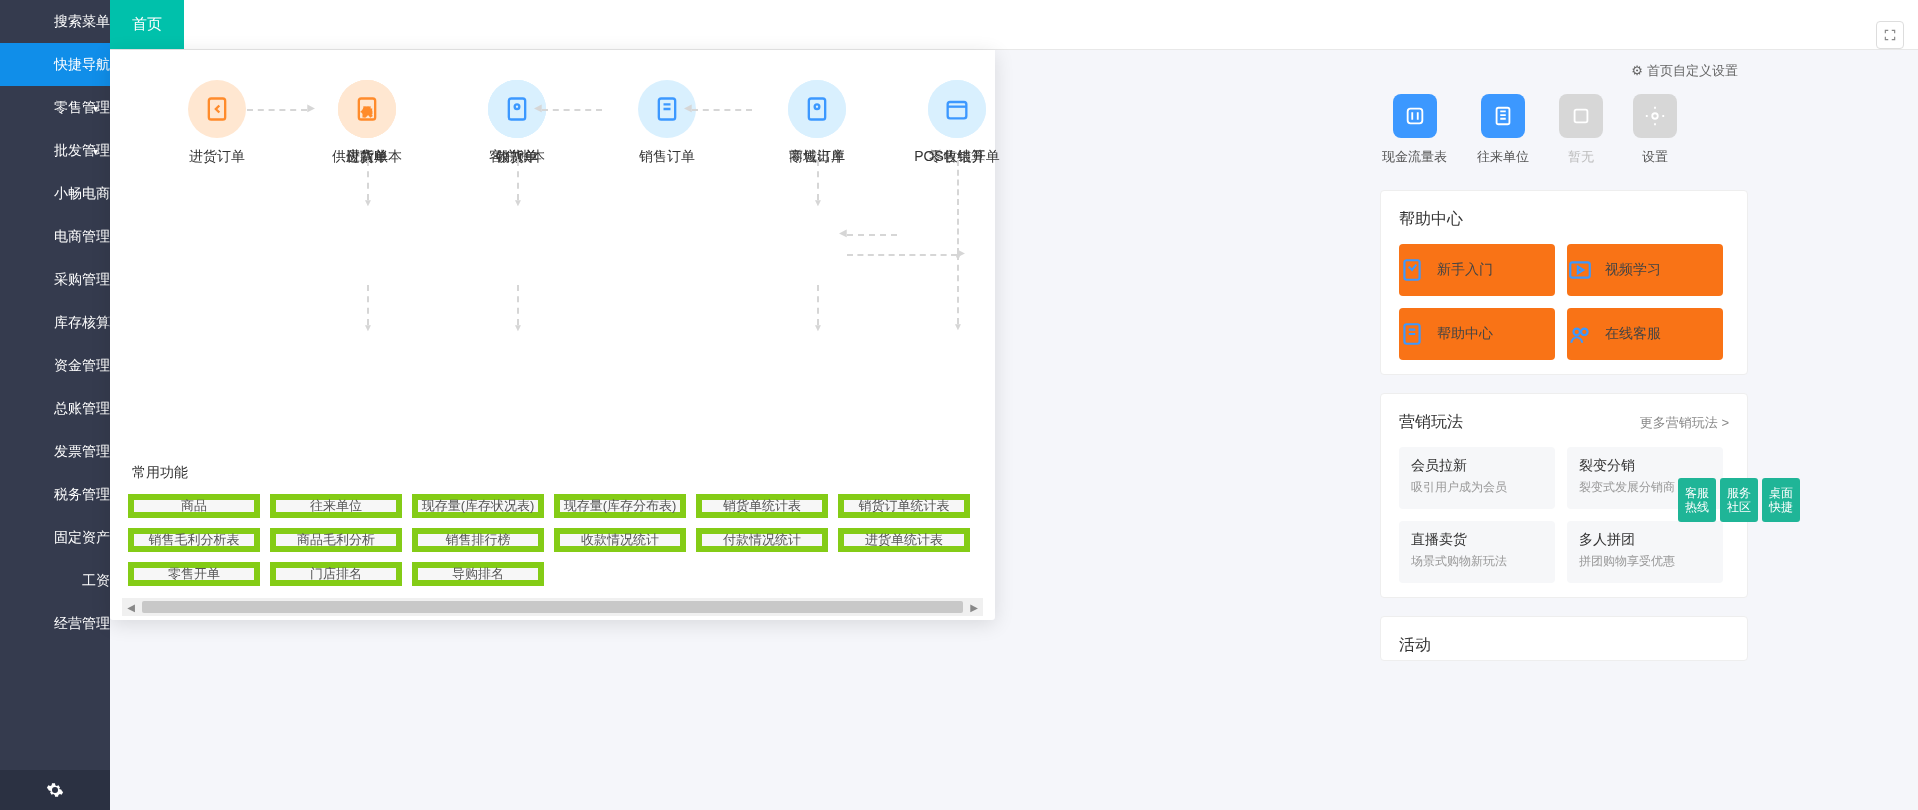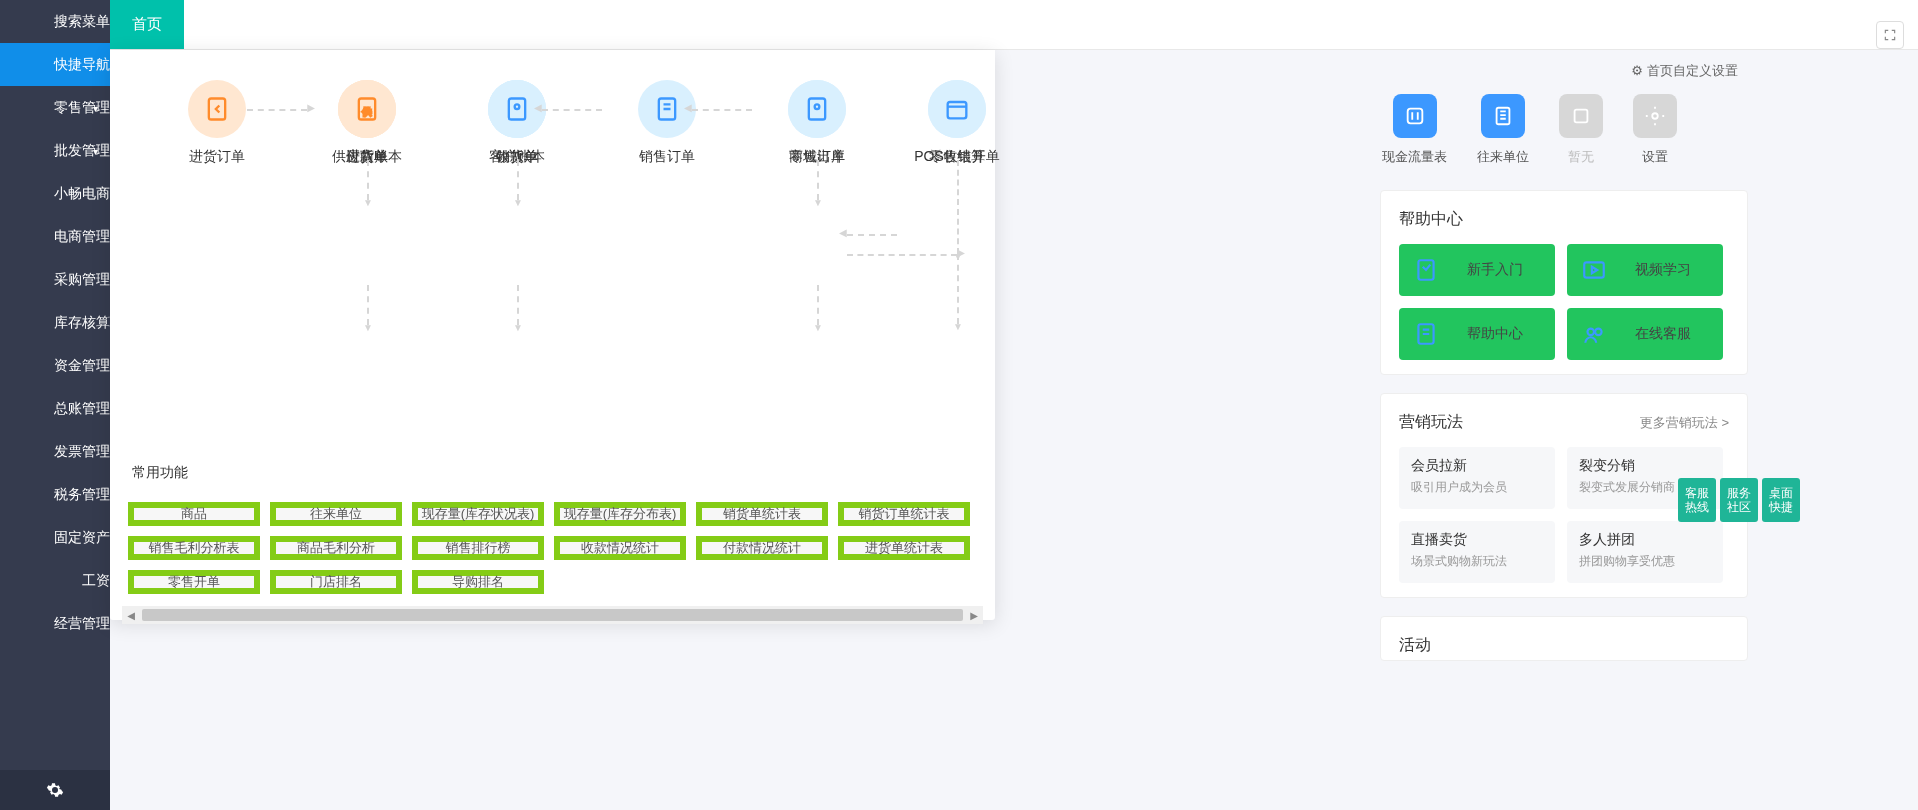--- a/index.html
+++ b/index.html
@@ -24,42 +24,42 @@
 .flow-icon.bluefill { background: #58aeff; }
 .flow-icon svg { width: 28px; height: 28px; }
 .flow-label { font-size: 14px; color: #333; }
 .arrow { position: absolute; color: #d0d0d0; }
 .arrow.h { border-top: 2px dashed #d6d6d6; height: 0; }
 .arrow.h::after { content: "▶"; position: absolute; right: -8px; top: -9px; font-size: 10px; color: #d6d6d6; }
 .arrow.h.left::after { content: "◀"; left: -8px; right: auto; }
 .arrow.v { border-left: 2px dashed #d6d6d6; width: 0; }
 .arrow.v::after { content: "▼"; position: absolute; bottom: -8px; left: -6px; font-size: 10px; color: #d6d6d6; }
 
-.common-title { font-size: 14px; color: #333; margin: 4px 0 20px 10px; }
+.common-title { font-size: 14px; color: #333; margin: 4px 0 12px 10px; }
 .common-grid { display: flex; flex-wrap: wrap; gap: 10px; padding: 0 6px; }
 .common-btn { width: 132px; height: 24px; background: #f7f7f7; border: 6px solid #84cc16; font-size: 13px; color: #555; display: flex; align-items: center; justify-content: center; cursor: pointer; }
 .scrollbar-fake { margin-top: 12px; height: 18px; background: #f0f0f0; position: relative; display: flex; align-items: center; }
 .scrollbar-fake .thumb { position: absolute; left: 20px; right: 20px; height: 12px; top: 3px; background: #c8c8c8; border-radius: 2px; }
 .scrollbar-fake .sbtn { width: 18px; height: 18px; display: flex; align-items: center; justify-content: center; font-size: 10px; color: #888; cursor: pointer; z-index: 2; background:#f0f0f0; }
 .scrollbar-fake .sbtn.right{ margin-left: auto; }
 
 .right-col { position: absolute; right: 170px; top: 56px; width: 368px; }
 .custom-link { text-align: right; font-size: 13px; color: #666; padding: 6px 10px 14px; }
 .custom-link .gear { margin-right: 4px; }
 .quick-row { display: flex; gap: 30px; padding-left: 2px; margin-bottom: 24px; }
 .quick-item { display: flex; flex-direction: column; align-items: center; gap: 10px; font-size: 13px; color: #555; }
 .quick-ico { width: 44px; height: 44px; border-radius: 8px; display: flex; align-items: center; justify-content: center; }
 .quick-ico.blue { background: #3c98ff; }
 .quick-ico.gray { background: #d7d7d7; }
 .card { background: #fff; border: 1px solid #eee; border-radius: 4px; margin-bottom: 18px; padding: 18px 18px 14px; }
 .card-title-row { display: flex; align-items: center; justify-content: space-between; margin-bottom: 14px; }
 .card-title { font-size: 16px; color: #333; font-weight: 500; }
 .card-more { font-size: 13px; color: #888; cursor: pointer; }
 .help-grid { display: flex; flex-wrap: wrap; gap: 12px; }
-.help-item { width: 156px; height: 52px; background: #22c55e; border-radius: 4px; display: flex; align-items: center; gap: 28px; padding-left: 14px; font-size: 14px; color: #444; cursor: pointer; }
+.help-item { width: 156px; height: 52px; background: #f97316; border-radius: 4px; display: flex; align-items: center; gap: 12px; font-size: 14px; color: #444; cursor: pointer; }
 .help-item .hi { width: 26px; height: 26px; color: #3c98ff; }
 .market-grid { display: flex; flex-wrap: wrap; gap: 12px; }
 .market-item { width: 156px; height: 62px; background: #f6f7f9; border-radius: 4px; padding: 10px 12px; cursor: pointer; }
 .market-item .mt { font-size: 14px; color: #333; margin-bottom: 4px; }
 .market-item .ms { font-size: 12px; color: #999; }
 
 .side-float { position: absolute; right: 118px; top: 478px; display: flex; gap: 4px; }
 .side-float .fb { width: 38px; height: 44px; background: #1fb597; color: #fff; font-size: 12px; display: flex; align-items: center; justify-content: center; text-align: center; border-radius: 3px; line-height: 14px; cursor: pointer; padding: 2px; }
 </style>
 </head>

